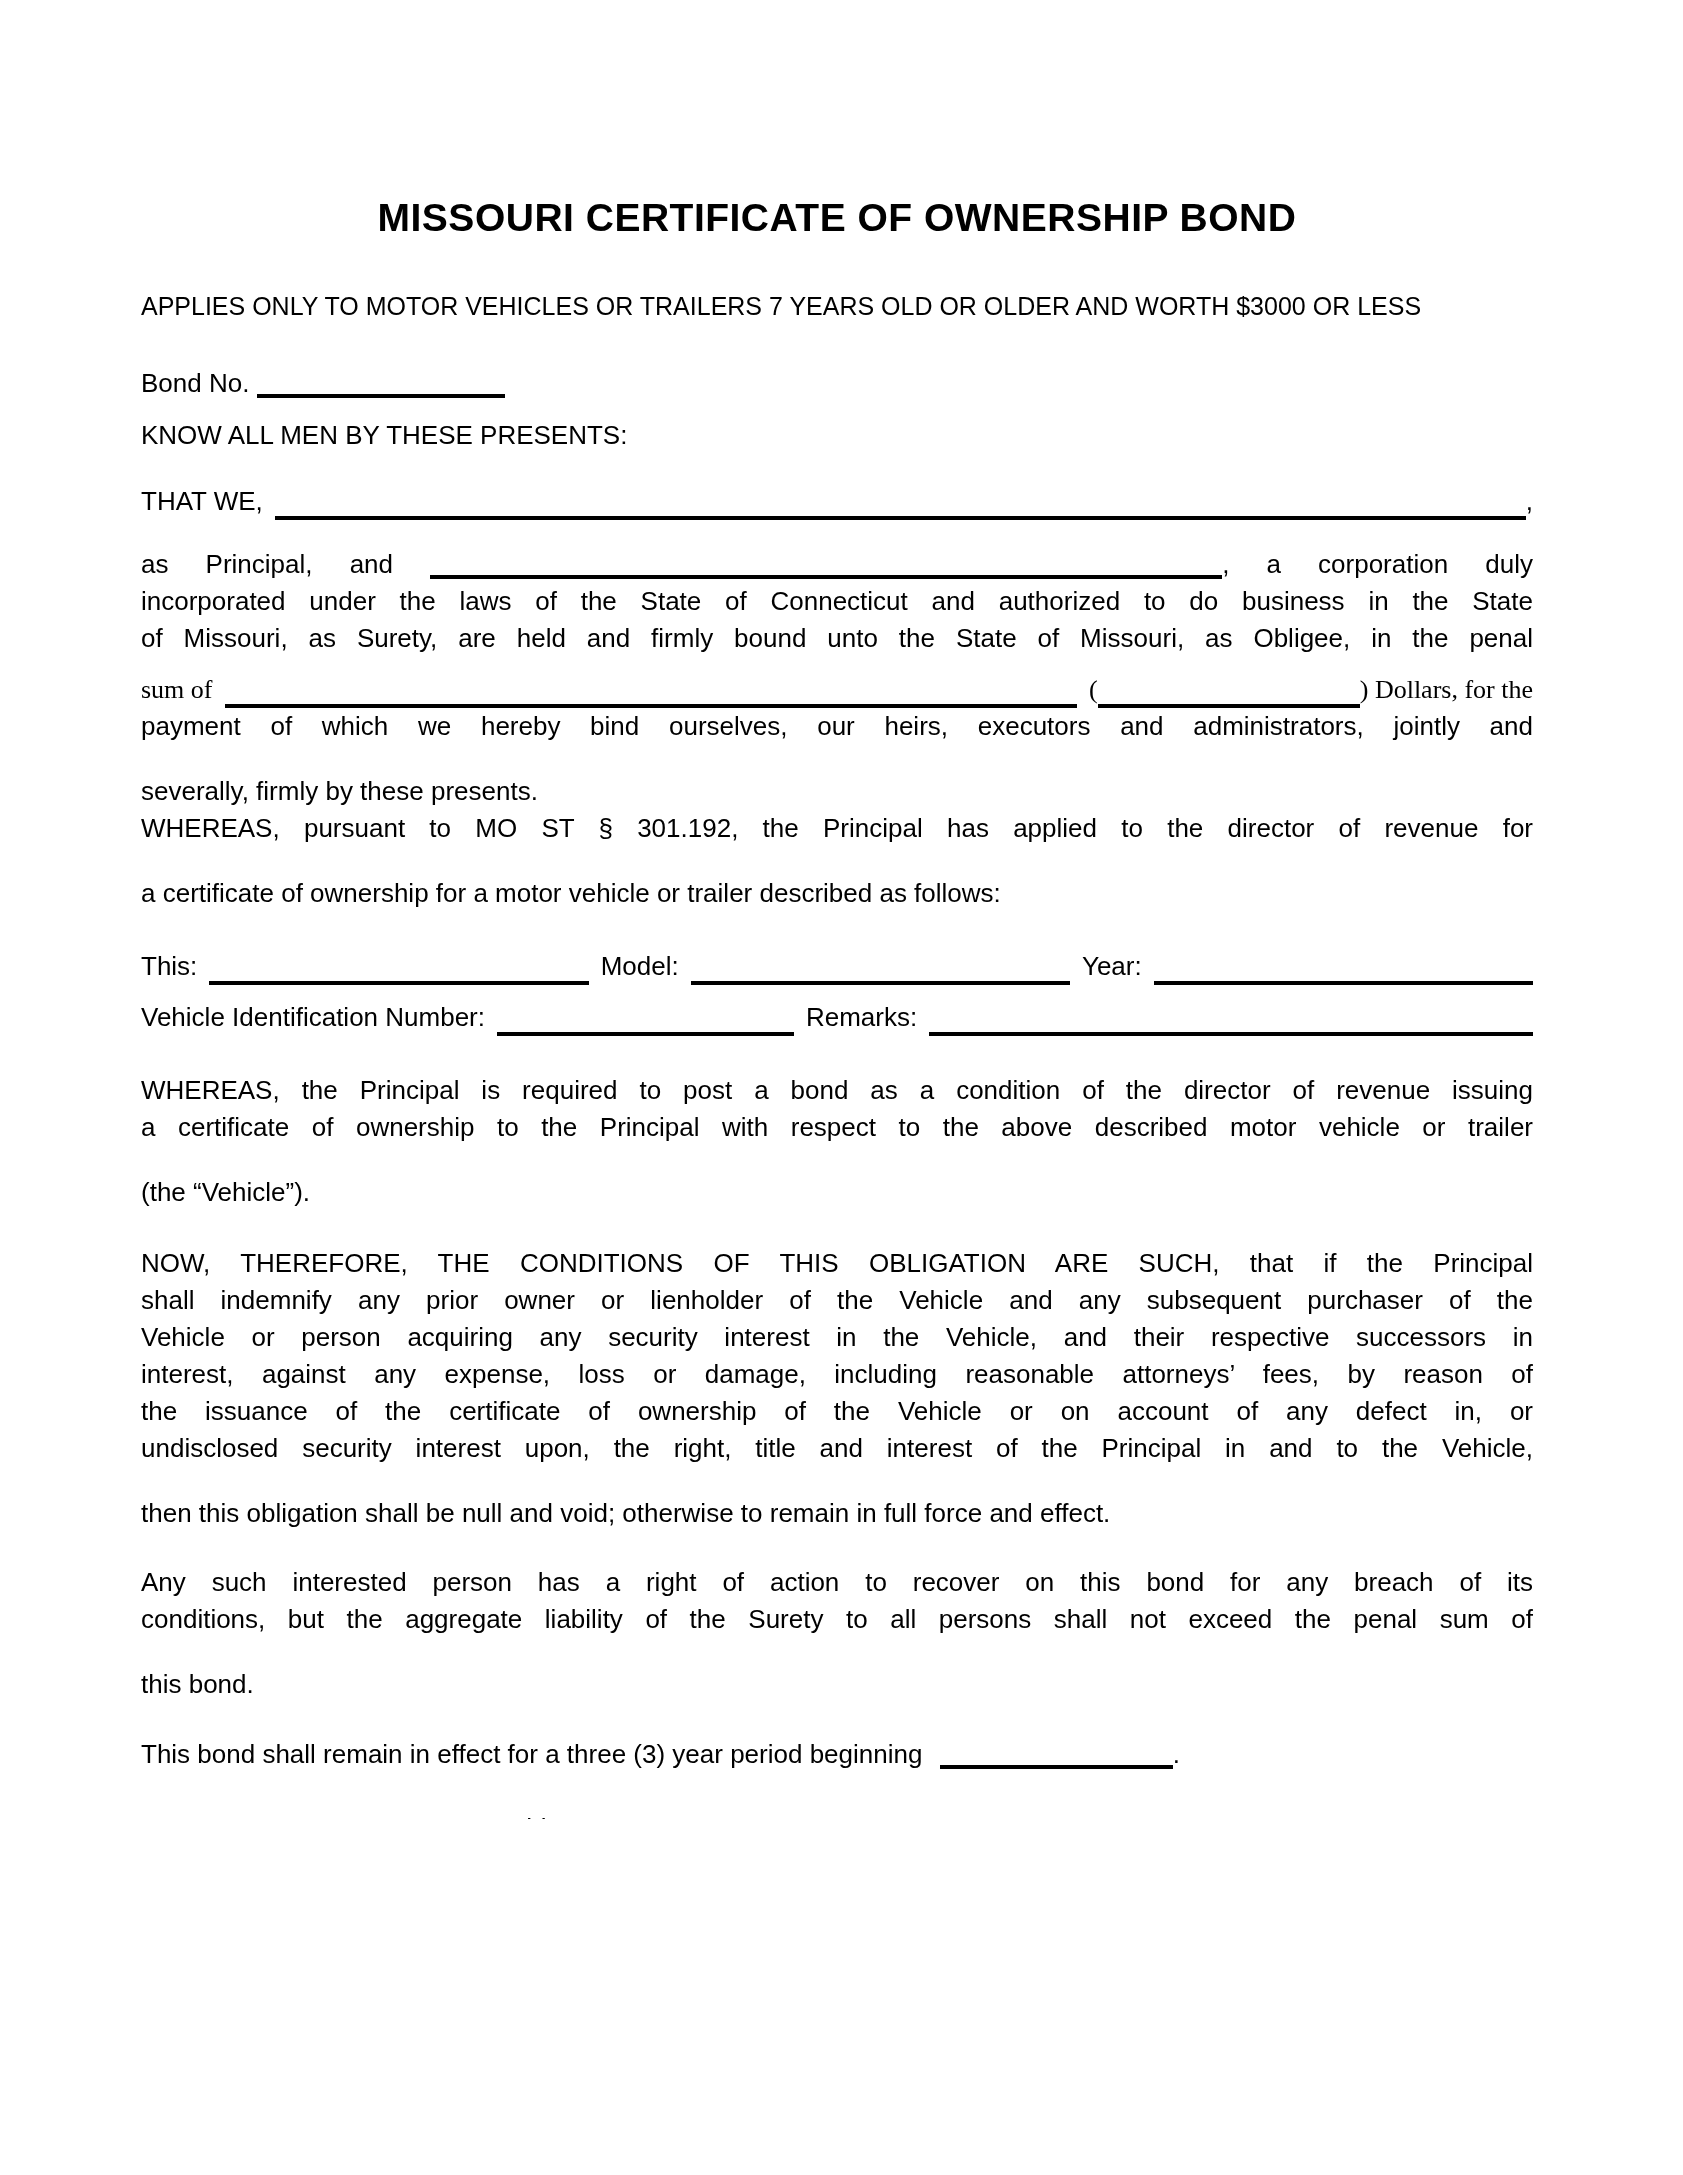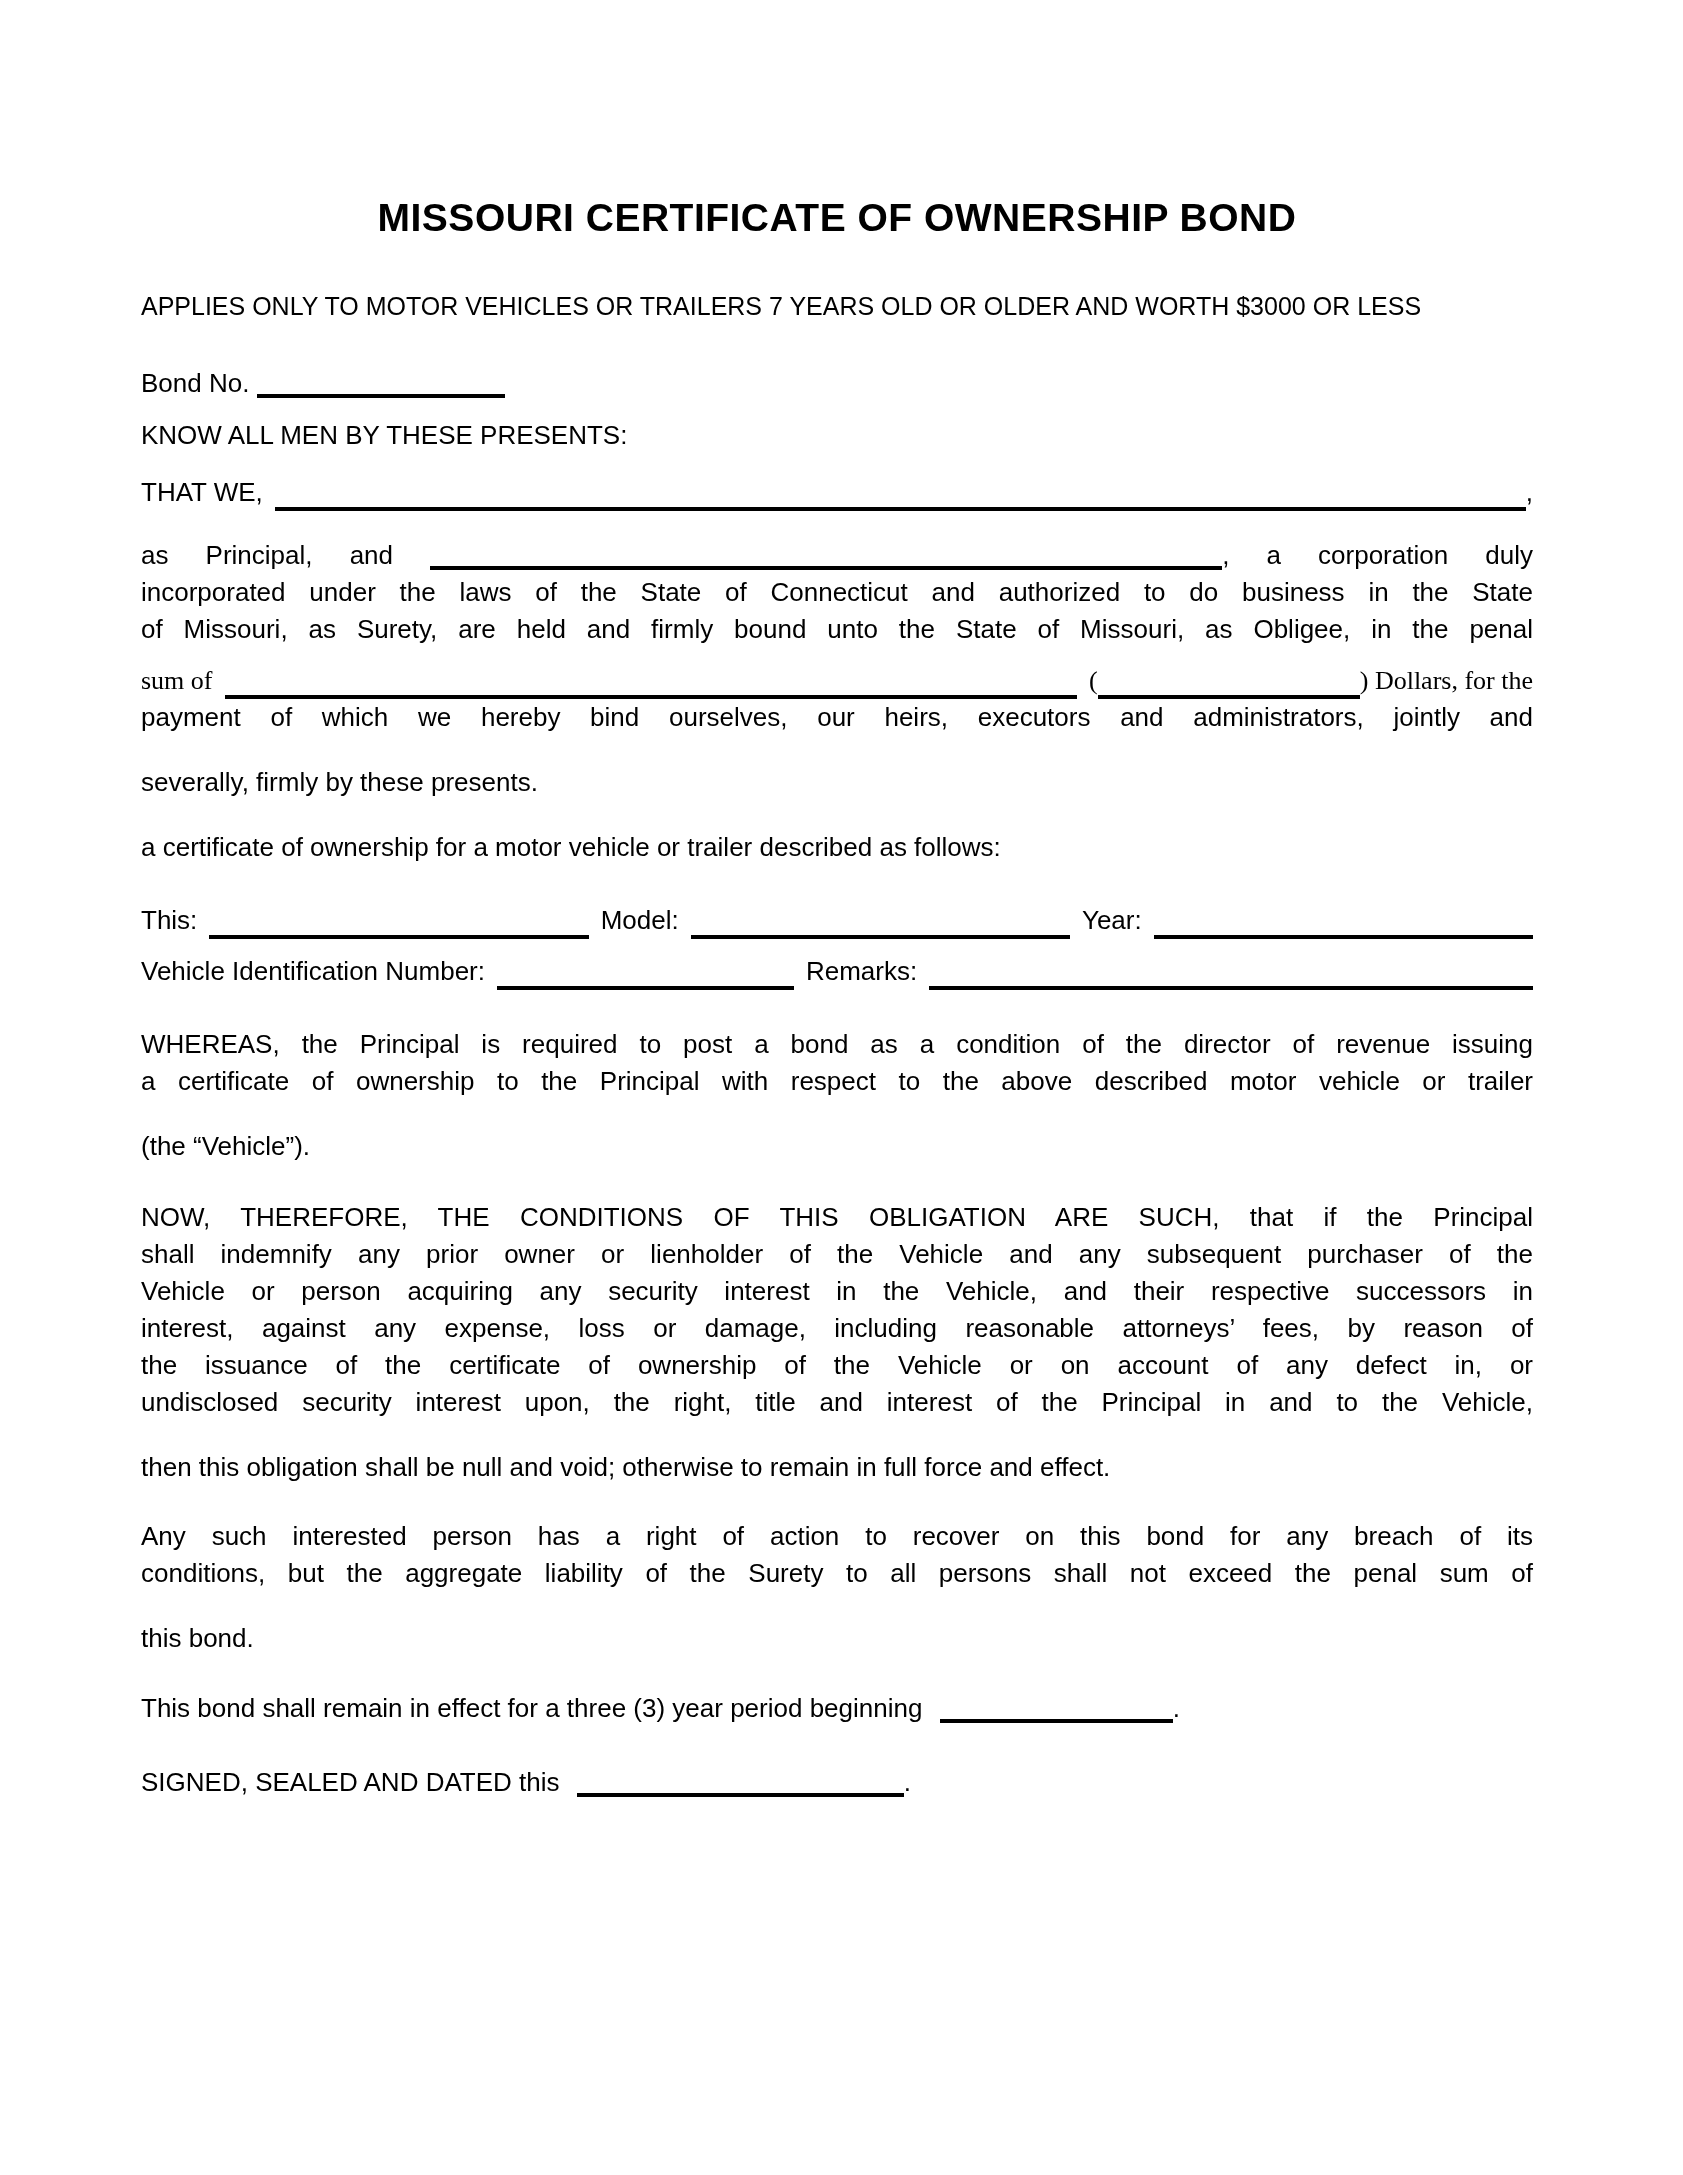--- a/index.html
+++ b/index.html
@@ -37,21 +37,21 @@
   }
   .frow { display:flex; align-items:flex-end; }
   .frow .blank { height:28px; }
   .grow { flex:1 1 auto; }
   .ml  { margin-left:12px; }
   .mlr { margin-left:12px; margin-right:12px; }
 
   
   .mt-bond   { margin-top:40px; }
   .mt-know   { margin-top:15px; }
-  .mt-thatwe { margin-top:20px; }
+  .mt-thatwe { margin-top:29px; }
   .mt-paraA  { margin-top:26px; }
   .mt-sum    { margin-top:14px;font-family:Liberation Serif, serif; }
   .mt-veh1   { margin-top:36px; }
   .mt-veh2   { margin-top:14px; }
   .mt-paraD  { margin-top:36px; }
   .mt-paraE  { margin-top:34px; }
   .mt-paraF  { margin-top:32px; }
   .mt-term   { margin-top:33px; }
   .mt-signed { margin-top:37px; }
 
@@ -99,20 +99,21 @@
   <div class="frow mt-sum">
     <span class="nowrap">sum of</span>
     <span class="blank grow mlr"></span>
     <span>(</span>
     <span class="blank" style="width:262px"></span>
     <span class="nowrap">) Dollars, for the</span>
   </div>
   <div class="jline">payment of which we hereby bind ourselves, our heirs, executors and administrators, jointly and</div>
   <div class="lline">severally, firmly by these presents.</div>
 
+  <div class="jline">WHEREAS, pursuant to MO ST § 301.192, the Principal has applied to the director of revenue for</div>
   <div class="lline">a certificate of ownership for a motor vehicle or trailer described as follows:</div>
 
   <div class="frow mt-veh1">
     <span class="nowrap">This:</span>
     <span class="blank grow mlr"></span>
     <span class="nowrap">Model:</span>
     <span class="blank grow mlr"></span>
     <span class="nowrap">Year:</span>
     <span class="blank grow ml"></span>
   </div>

